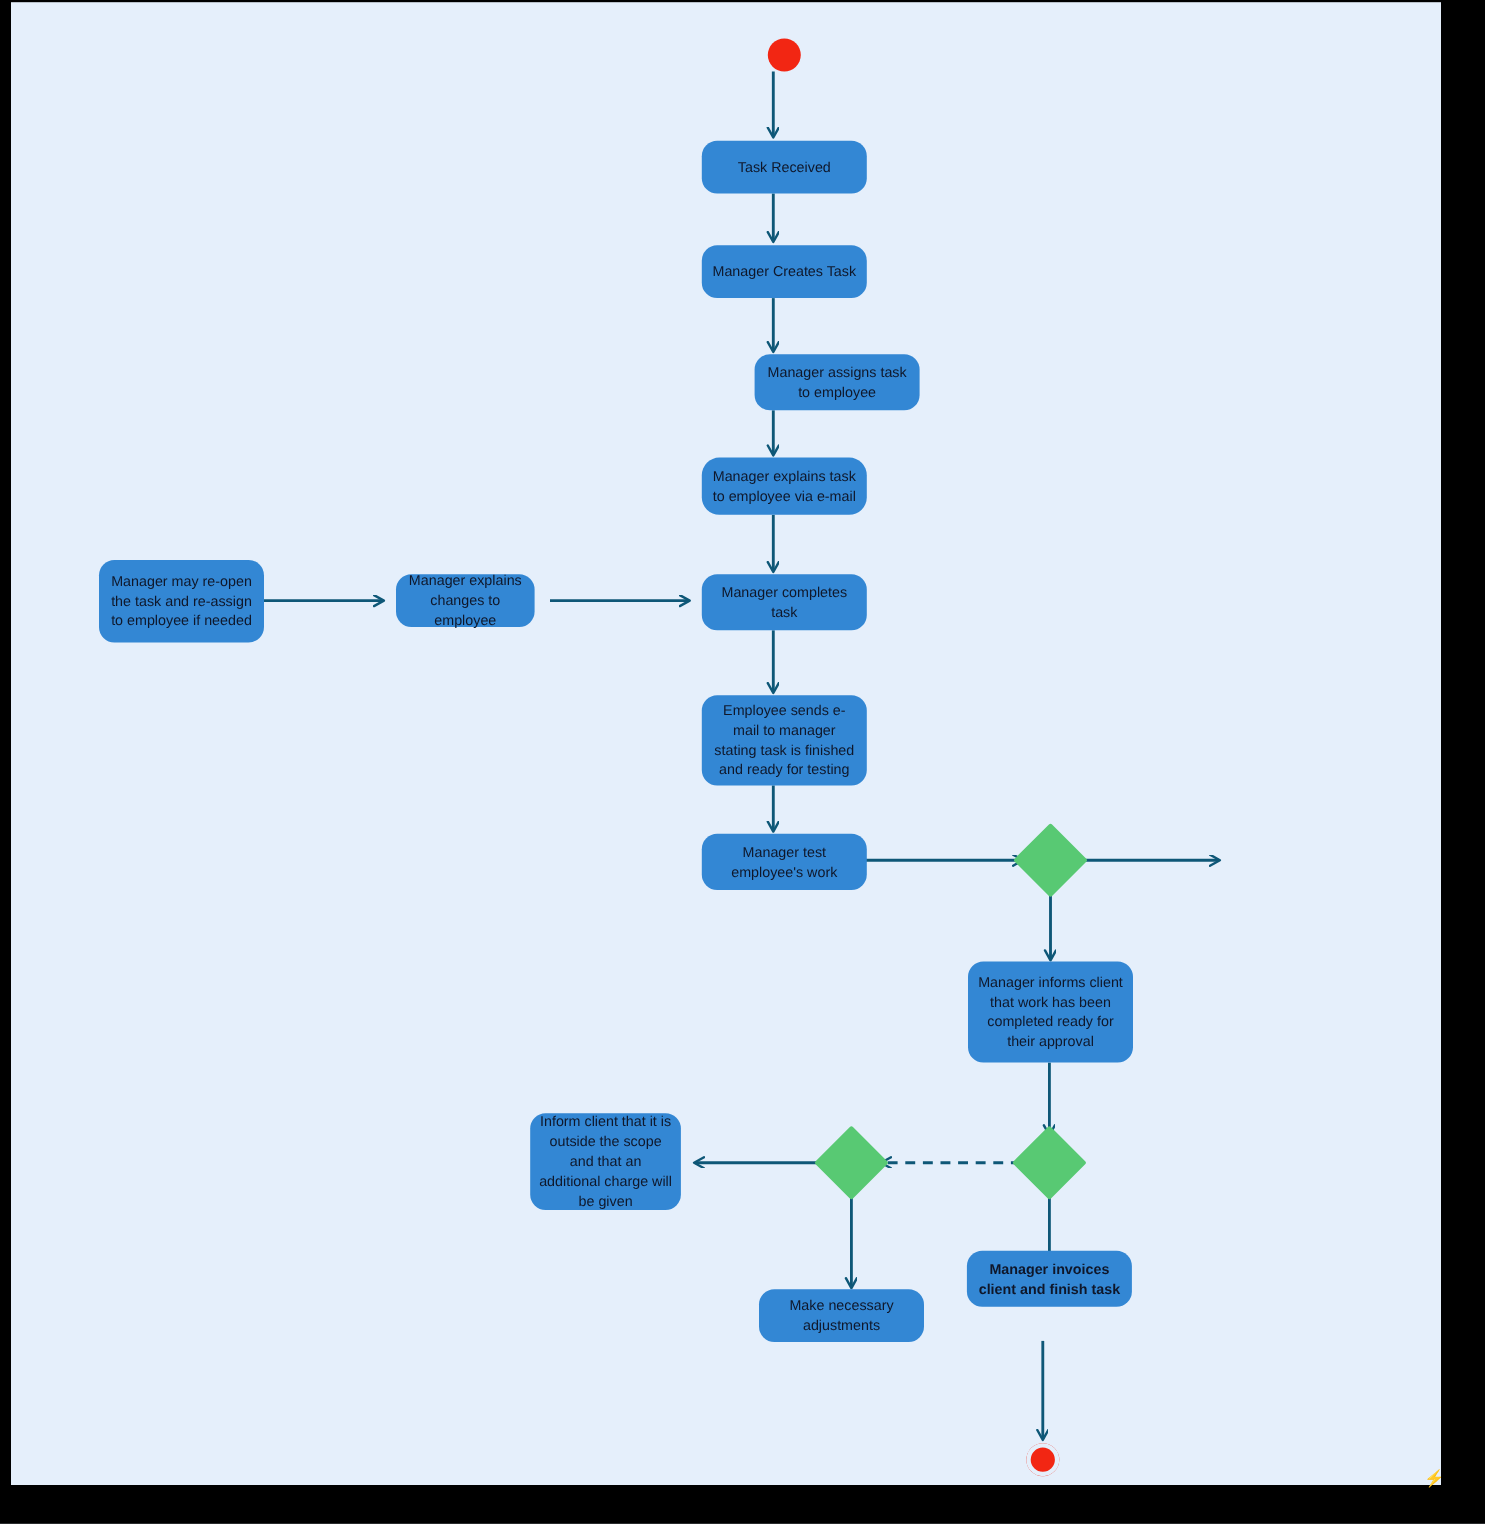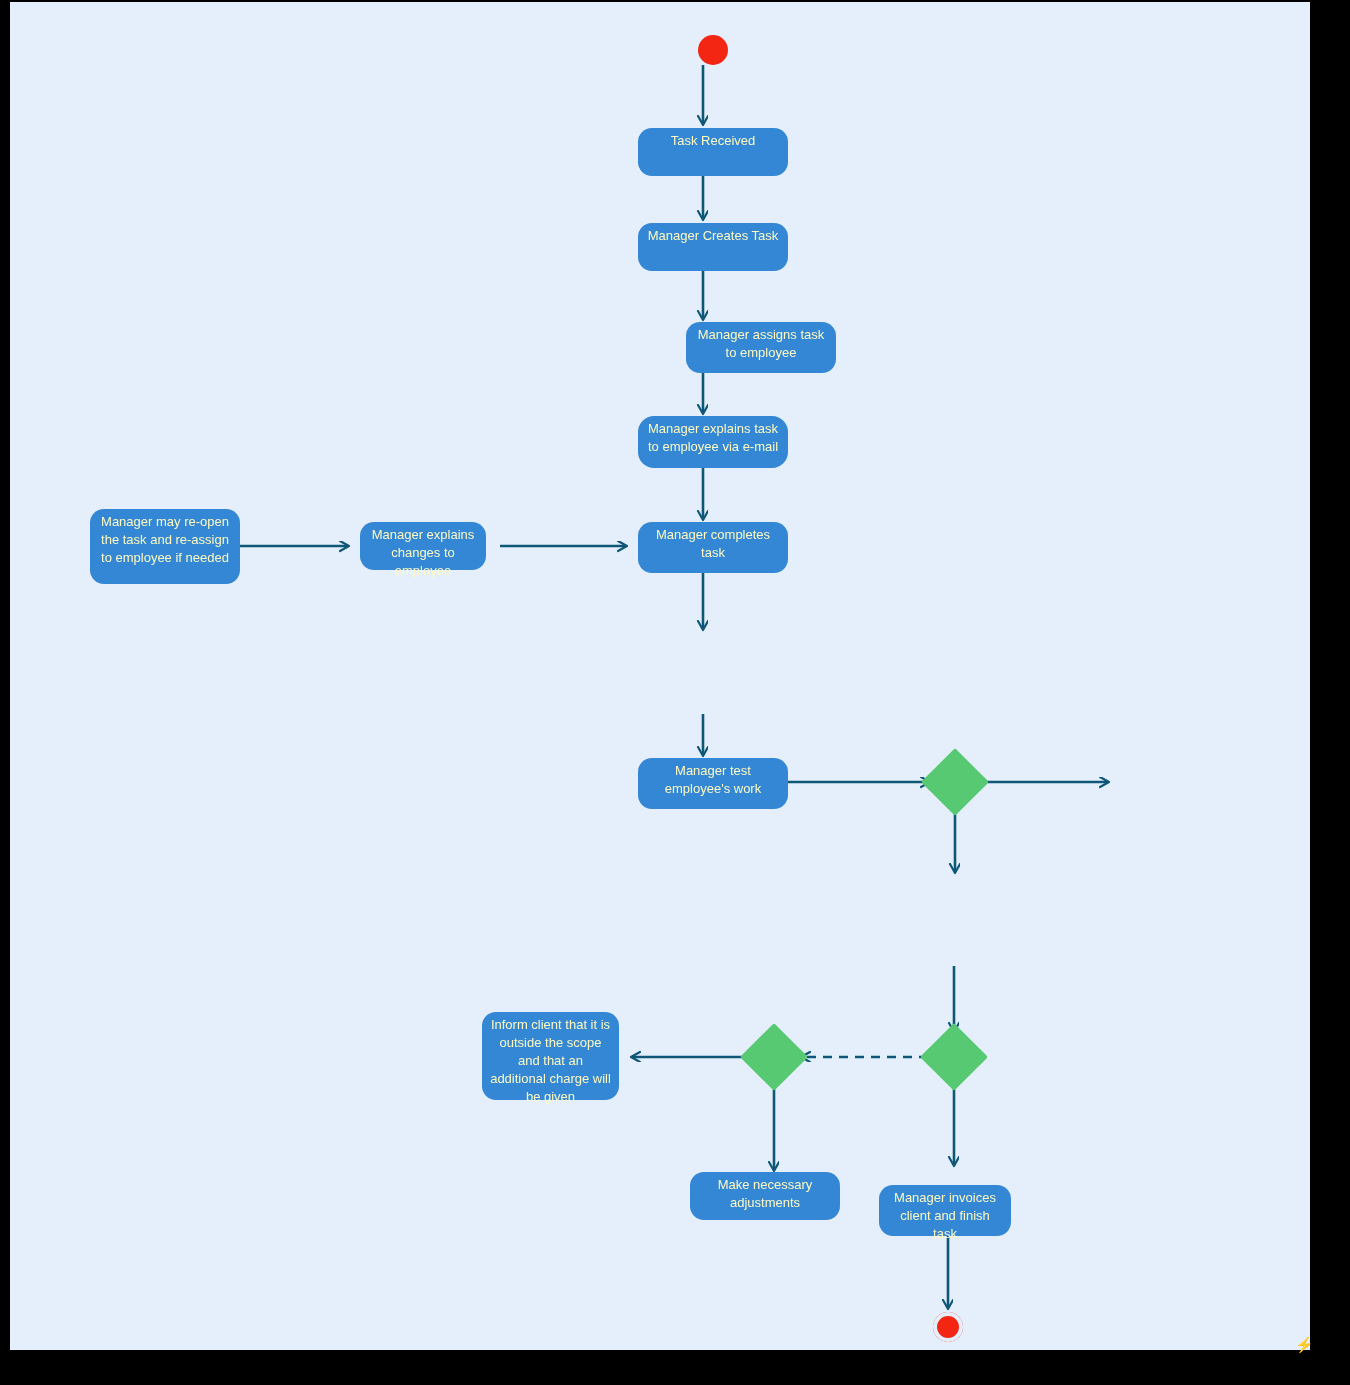--- a/index.html
+++ b/index.html
@@ -28,27 +28,28 @@
     position: absolute;
     left: 0; top: 0;
     width: 1300px;
     height: 1348px;
     pointer-events: none;
   }
   .node {
     position: absolute;
     background: #3387d4;
     border-radius: 14px;
-    color: #fef9c3;
+    color: #0f172a;
     display: flex;
+    align-items: center;
     justify-content: center;
     text-align: center;
     font-size: 13px;
     line-height: 1.38;
-    padding: 4px 8px;
+    padding: 18px 8px;
     font-family: "Liberation Sans", sans-serif;
   }
   .node span { display: block; }
   .diamond {
     position: absolute;
     background: #58c973;
     transform: rotate(45deg);
     border-radius: 2px;
   }
   .start-node {
@@ -153,42 +154,48 @@
     </div>
 
     <div class="node" style="left:350px; top:520px; width:126px; height:48px;">
       <span>Manager explains changes to employee</span>
     </div>
 
     <div class="node" style="left:628px; top:520px; width:150px; height:51px;">
       <span>Manager completes task</span>
     </div>
 
+    <div class="node" style="left:628px; top:630px; width:150px; height:82px;">
+      <span>Employee sends e-mail to manager stating task is finished and ready for testing</span>
+    </div>
 
     <div class="node" style="left:628px; top:756px; width:150px; height:51px;">
       <span>Manager test employee's work</span>
     </div>
 
     <div class="diamond" style="left:921px; top:756px; width:48px; height:48px;"></div>
 
 
+    <div class="node" style="left:870px; top:872px; width:150px; height:92px;">
+      <span>Manager informs client that work has been completed ready for their approval</span>
+    </div>
 
     <div class="diamond" style="left:920px; top:1031px; width:48px; height:48px;"></div>
 
     <div class="diamond" style="left:740px; top:1031px; width:48px; height:48px;"></div>
 
     <div class="node" style="left:472px; top:1010px; width:137px; height:88px;">
       <span>Inform client that it is outside the scope and that an additional charge will be given</span>
     </div>
 
     <div class="node" style="left:680px; top:1170px; width:150px; height:48px;">
       <span>Make necessary adjustments</span>
     </div>
 
-    <div class="node" style="left:869px; top:1183px; width:132px; height:51px;">
+    <div class="node" style="left:869px; top:1135px; width:150px; height:51px;font-weight:bold;">
       <span>Manager invoices client and finish task</span>
     </div>
 
     <div class="end-node" style="left:923px; top:1310px; width:30px; height:30px;">
       <div class="ring"></div>
     </div>
 
   </div>
 
   <div class="corner-mark" style="right:36px; bottom:33px;">⚡</div>

